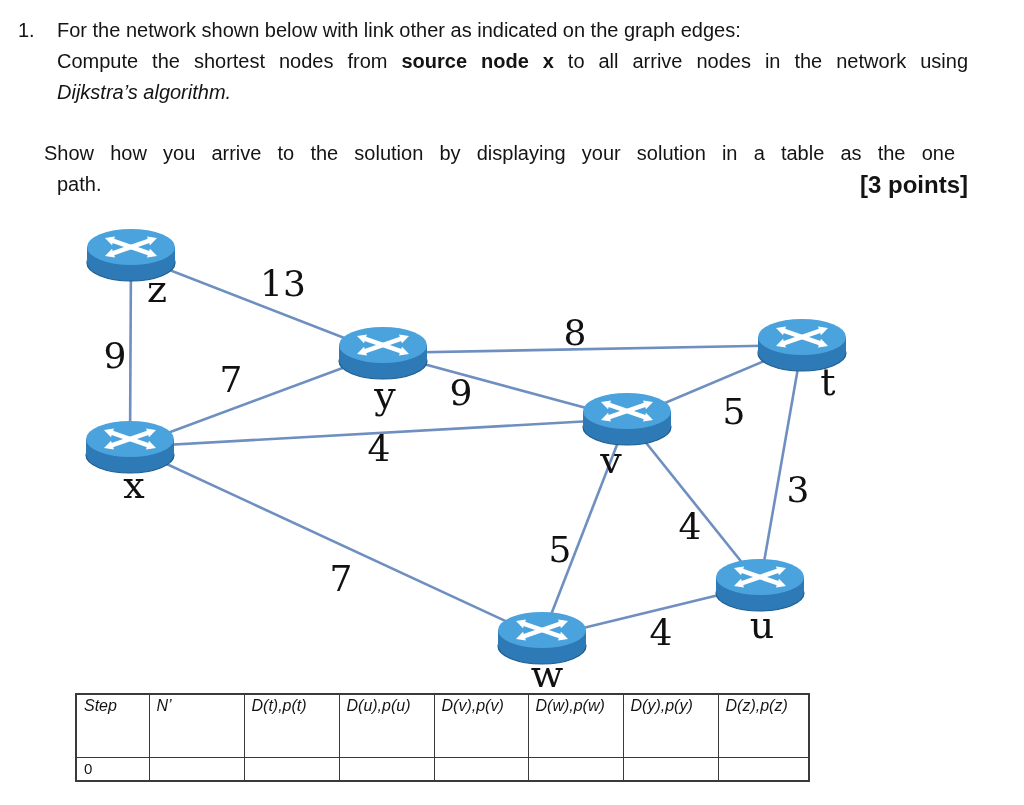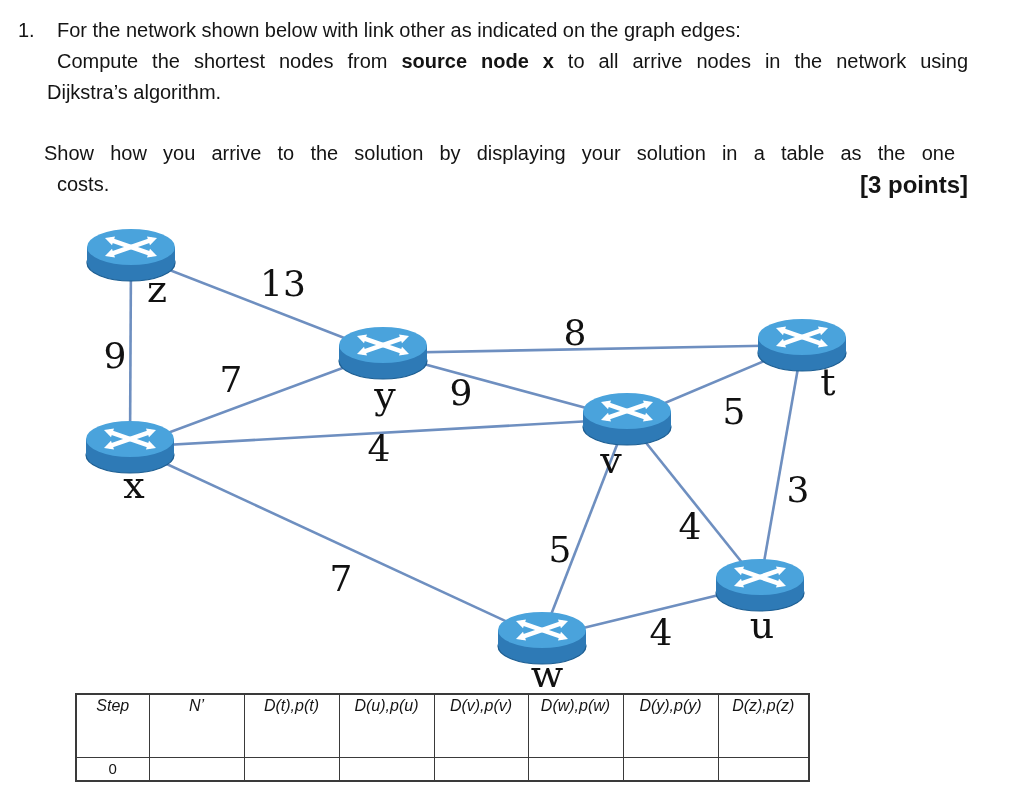--- a/index.html
+++ b/index.html
@@ -8,35 +8,35 @@
     font-family:"Liberation Sans",sans-serif;color:#141414;overflow:hidden;
   }
   .line{position:absolute;font-size:20px;line-height:31px;white-space:nowrap;}
   .just{width:911px;white-space:normal;text-align:justify;text-align-last:justify;}
   .bold{font-weight:bold;}
   .points-line{position:absolute;left:57px;width:911px;text-align:right;font-weight:bold;font-size:24px;line-height:31px;}
   #graph-svg{position:absolute;left:0;top:0;pointer-events:none;}
   #table-wrap{position:absolute;left:75px;top:693px;}
   table.dijkstra{border-collapse:collapse;table-layout:fixed;width:733px;border:2px solid #3a3a3a;background:#fff;}
   table.dijkstra th, table.dijkstra td{
-    border:1px solid #3a3a3a;text-align:center;vertical-align:top;
+    border:1px solid #3a3a3a;text-align:left;vertical-align:top;
     padding:2px 7px;font-size:16px;overflow:hidden;
   }
   table.dijkstra th{font-style:italic;font-weight:normal;height:58px;}
   table.dijkstra td{height:18px;font-size:15px;font-style:normal;}
 </style>
 </head>
 <body>
 
 <div class="line" style="left:18px;top:15px;">1.</div>
 <div class="line" style="left:57px;top:15px;">For the network shown below with link other as indicated on the graph edges:</div>
 <div class="line just" style="left:57px;top:46px;"><span>Compute the shortest nodes from </span><span class="bold">source node x</span><span> to all arrive nodes in the network using</span></div>
-<div class="line" style="left:47px;top:77px;">Dijkstra’s algorithm.</div>
+<div class="line" style="left:57px;top:77px;font-style:italic;">Dijkstra’s algorithm.</div>
 <div class="line just" style="left:44px;top:138px;">Show how you arrive to the solution by displaying your solution in a table as the one</div>
-<div class="line" style="left:57px;top:169px;">costs.</div>
+<div class="line" style="left:57px;top:169px;">path.</div>
 <div class="points-line" style="top:169px;">[3 points]</div>
 
 <svg id="graph-svg" width="1024" height="805" viewBox="0 0 1024 805">
     <line x1="131" y1="255" x2="383" y2="353" stroke="#6E8FC0" stroke-width="2.6"></line>
     <line x1="131" y1="255" x2="130" y2="447" stroke="#6E8FC0" stroke-width="2.6"></line>
     <line x1="130" y1="447" x2="383" y2="353" stroke="#6E8FC0" stroke-width="2.6"></line>
     <line x1="383" y1="353" x2="802" y2="345" stroke="#6E8FC0" stroke-width="2.6"></line>
     <line x1="383" y1="353" x2="627" y2="419" stroke="#6E8FC0" stroke-width="2.6"></line>
     <line x1="130" y1="447" x2="627" y2="419" stroke="#6E8FC0" stroke-width="2.6"></line>
     <line x1="627" y1="419" x2="802" y2="345" stroke="#6E8FC0" stroke-width="2.6"></line>

